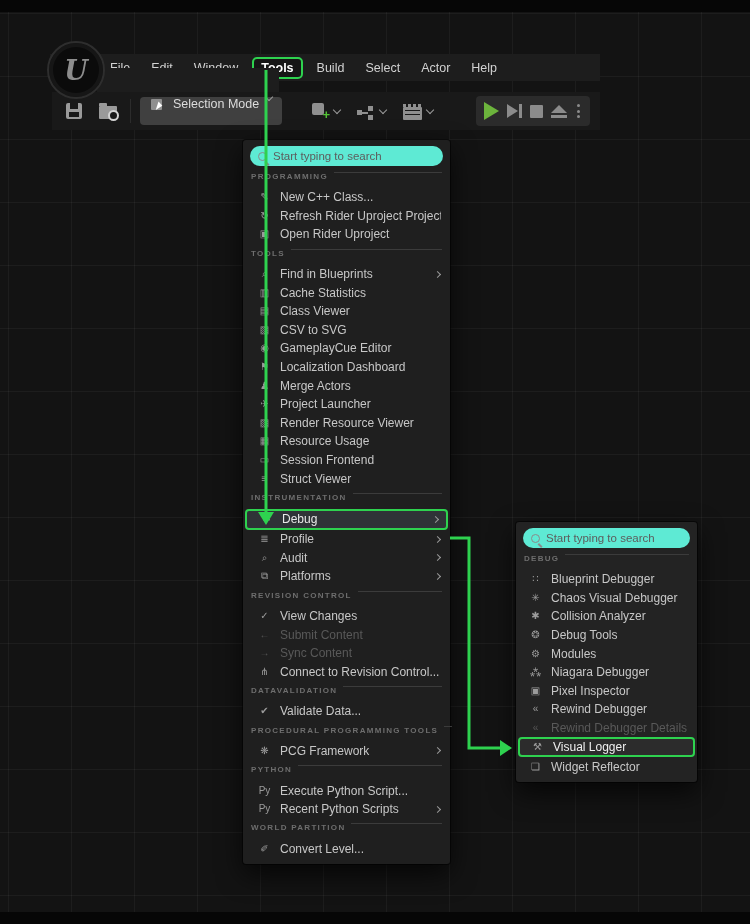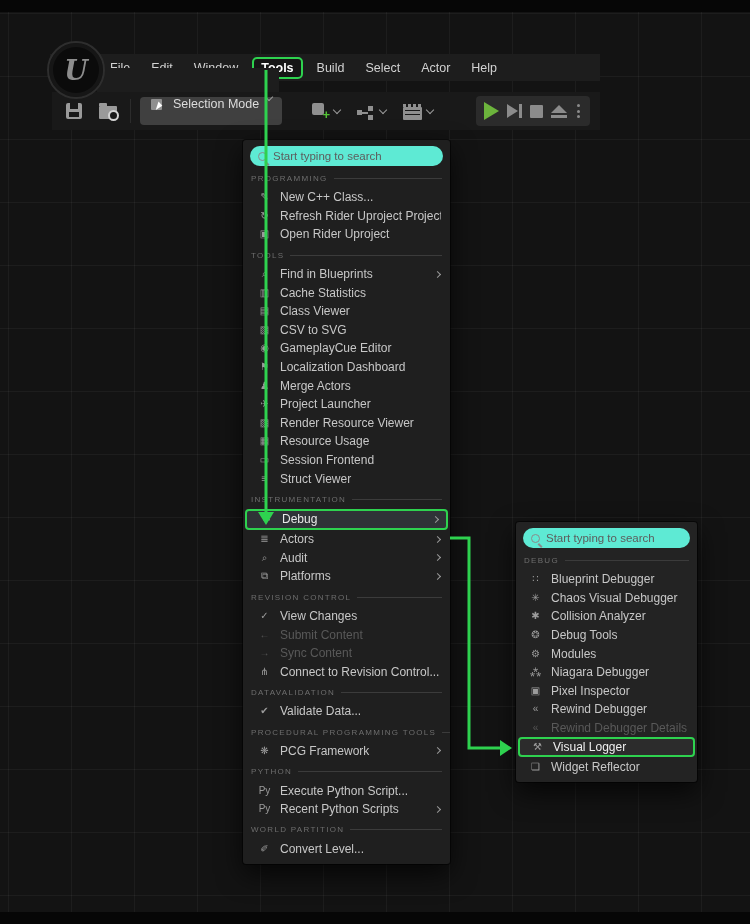--- a/index.html
+++ b/index.html
@@ -74,22 +74,22 @@
 
   
   .panel{position:absolute;background:#1f1f1f;border-radius:3px;z-index:10;
     box-shadow:0 10px 26px rgba(0,0,0,.7), 0 0 0 1px rgba(0,0,0,.55);padding:6px 0;}
   .main-menu{left:243px;top:140px;width:207px;}
   .submenu{left:516px;top:522px;width:181px;background:#232323;}
   .search-pill{height:20px;margin:0 7px 6px;background:#5eead4;border-radius:10px;
     display:flex;align-items:center;gap:6px;padding:0 8px;color:#5d5d5d;font-size:11.5px;white-space:nowrap;overflow:hidden;}
   .search-glyph{flex:none;width:9px;height:9px;border:1.6px solid #8a8a8a;border-radius:50%;position:relative;}
   .search-glyph::after{content:"";position:absolute;left:7px;top:8px;width:5px;height:1.6px;background:#8a8a8a;transform:rotate(45deg);transform-origin:0 0;}
-  .section-header{display:flex;align-items:center;gap:6px;margin:5px 8px 3px;height:13px;
-    color:#6e6e6e;font-size:8px;font-weight:normal;letter-spacing:1.3px;white-space:nowrap;}
+  .section-header{display:flex;gap:6px;margin:5px 8px 3px;height:13px;
+    color:#6e6e6e;font-size:8px;font-weight:bold;letter-spacing:1.3px;white-space:nowrap;}
   .section-header.first{margin-top:0;}
   .section-header .rule{flex:1;height:1px;background:#3b3b3b;min-width:8px;}
   .menu-item{display:flex;align-items:center;height:18.6px;padding:0 9px 0 14px;gap:8px;
     color:#c7c7c7;font-size:12px;white-space:nowrap;}
   .mi-icon{flex:none;width:15px;text-align:center;color:#9b9b9b;font-size:10px;line-height:1;}
   .mi-label{flex:1;overflow:hidden;}
   .chev{flex:none;width:5px;height:5px;border-right:1.6px solid #9a9a9a;border-bottom:1.6px solid #9a9a9a;
     transform:rotate(-45deg);margin-right:1px;}
   .menu-item.disabled{color:#595959;}
   .menu-item.disabled .mi-icon{color:#565656;}
@@ -258,21 +258,21 @@
           <span>INSTRUMENTATION</span>
           <span class="rule"></span>
         </div>
         <div class="menu-item highlight">
           <span class="mi-icon">✱</span>
           <span class="mi-label">Debug</span>
           <span class="chev"></span>
         </div>
         <div class="menu-item">
           <span class="mi-icon">≣</span>
-          <span class="mi-label">Actors</span>
+          <span class="mi-label">Profile</span>
           <span class="chev"></span>
         </div>
         <div class="menu-item">
           <span class="mi-icon">⌕</span>
           <span class="mi-label">Audit</span>
           <span class="chev"></span>
         </div>
         <div class="menu-item">
           <span class="mi-icon">⧉</span>
           <span class="mi-label">Platforms</span>

